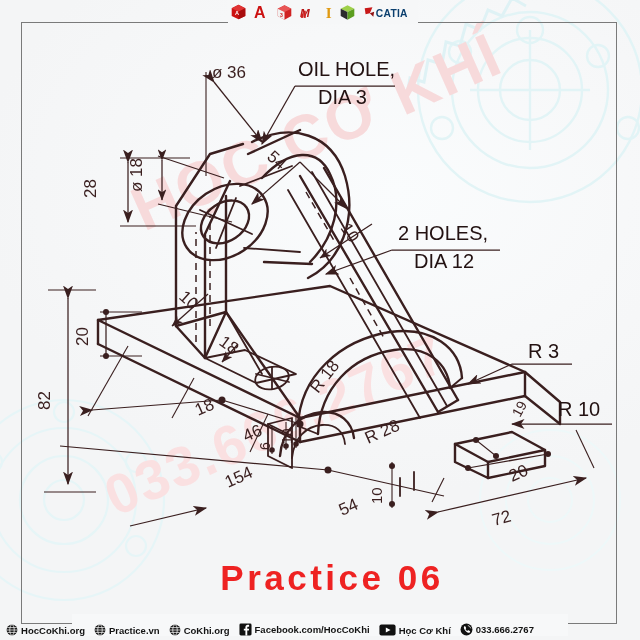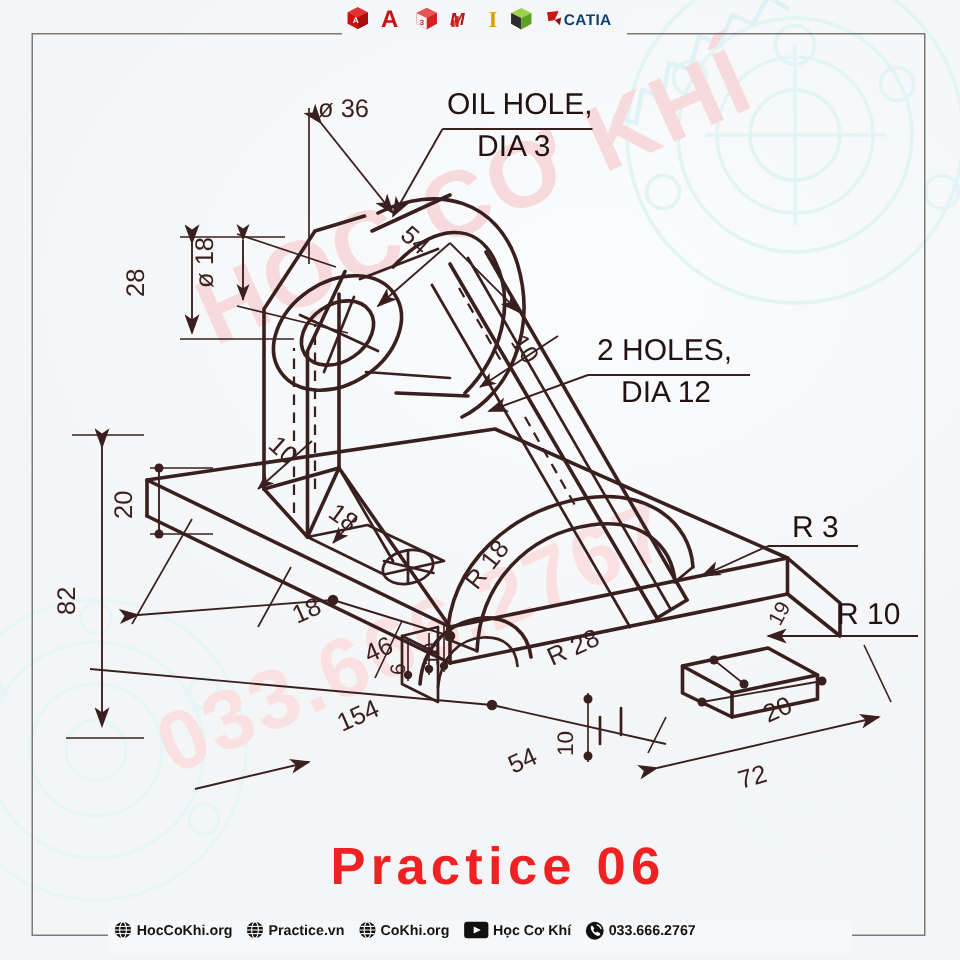--- a/index.html
+++ b/index.html
@@ -126,21 +126,21 @@
   }
 
   
   #footer {
     position: absolute;
     left: 0;
     top: 614px;
     width: 540px;
     height: 22px;
     display: flex;
-    align-items: flex-start;
+    align-items: flex-end;
     justify-content: center;
     gap: 9px;
     z-index: 7;
   }
   #footer .footer-bg {
     position: absolute;
     left: 72px;
     top: 0;
     width: 496px;
     height: 22px;
@@ -520,20 +520,29 @@
             <ellipse cx="7" cy="7" rx="2.6" ry="6.3"></ellipse>
             <line x1="0.7" y1="7" x2="13.3" y2="7"></line>
             <line x1="1.6" y1="4.2" x2="12.4" y2="4.2"></line>
             <line x1="1.6" y1="9.8" x2="12.4" y2="9.8"></line>
           </g>
         </svg>
       </span>
       <span>CoKhi.org</span>
     </span>
 
+    <span class="f-item">
+      <span class="f-ico">
+        <svg width="13" height="13" viewBox="0 0 14 14">
+          <rect x="0.5" y="0.5" width="13" height="13" rx="1.6" fill="#111"></rect>
+          <path d="M8.9 13.5 V8.2 h1.7 l0.3-2 H8.9 V5 c0-0.6 0.2-1 1-1 h1 V2.2 C10.6 2.1 10 2 9.4 2 7.9 2 6.9 2.9 6.9 4.7 v1.5 H5.2 v2 h1.7 v5.3 z" fill="#fff"></path>
+        </svg>
+      </span>
+      <span>Facebook.com/HocCoKhi</span>
+    </span>
 
     <span class="f-item">
       <span class="f-ico">
         <svg width="17" height="12" viewBox="0 0 20 14">
           <rect x="0.5" y="0.5" width="19" height="13" rx="2.4" fill="#111"></rect>
           <path d="M8 4.2 L13.6 7 L8 9.8 Z" fill="#fff"></path>
         </svg>
       </span>
       <span>Học Cơ Khí</span>
     </span>

